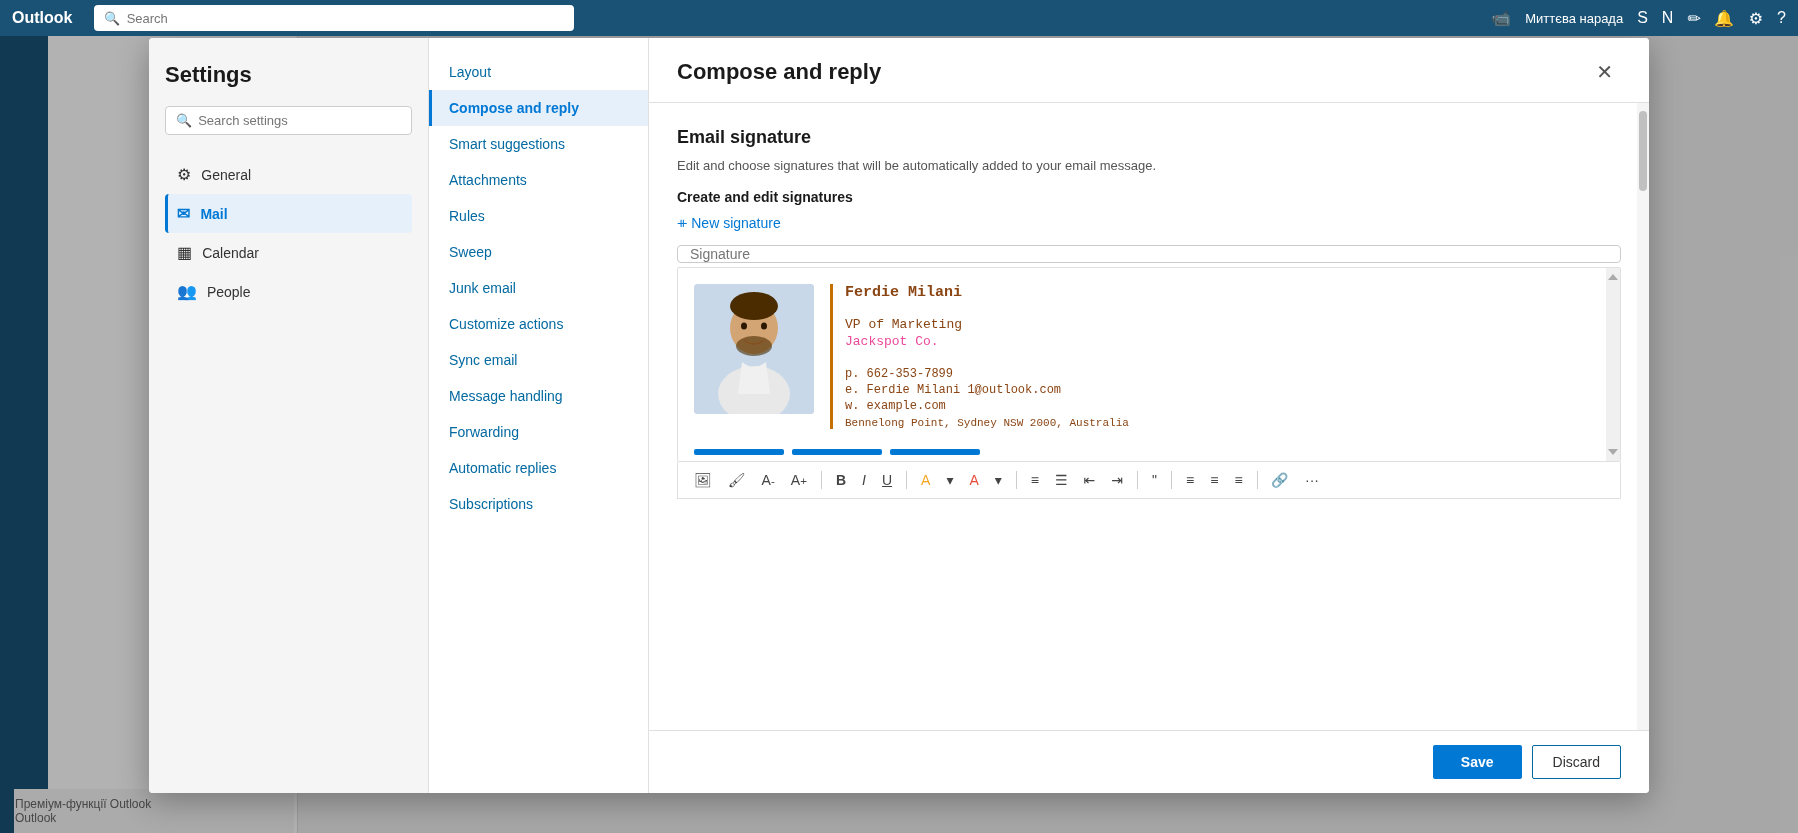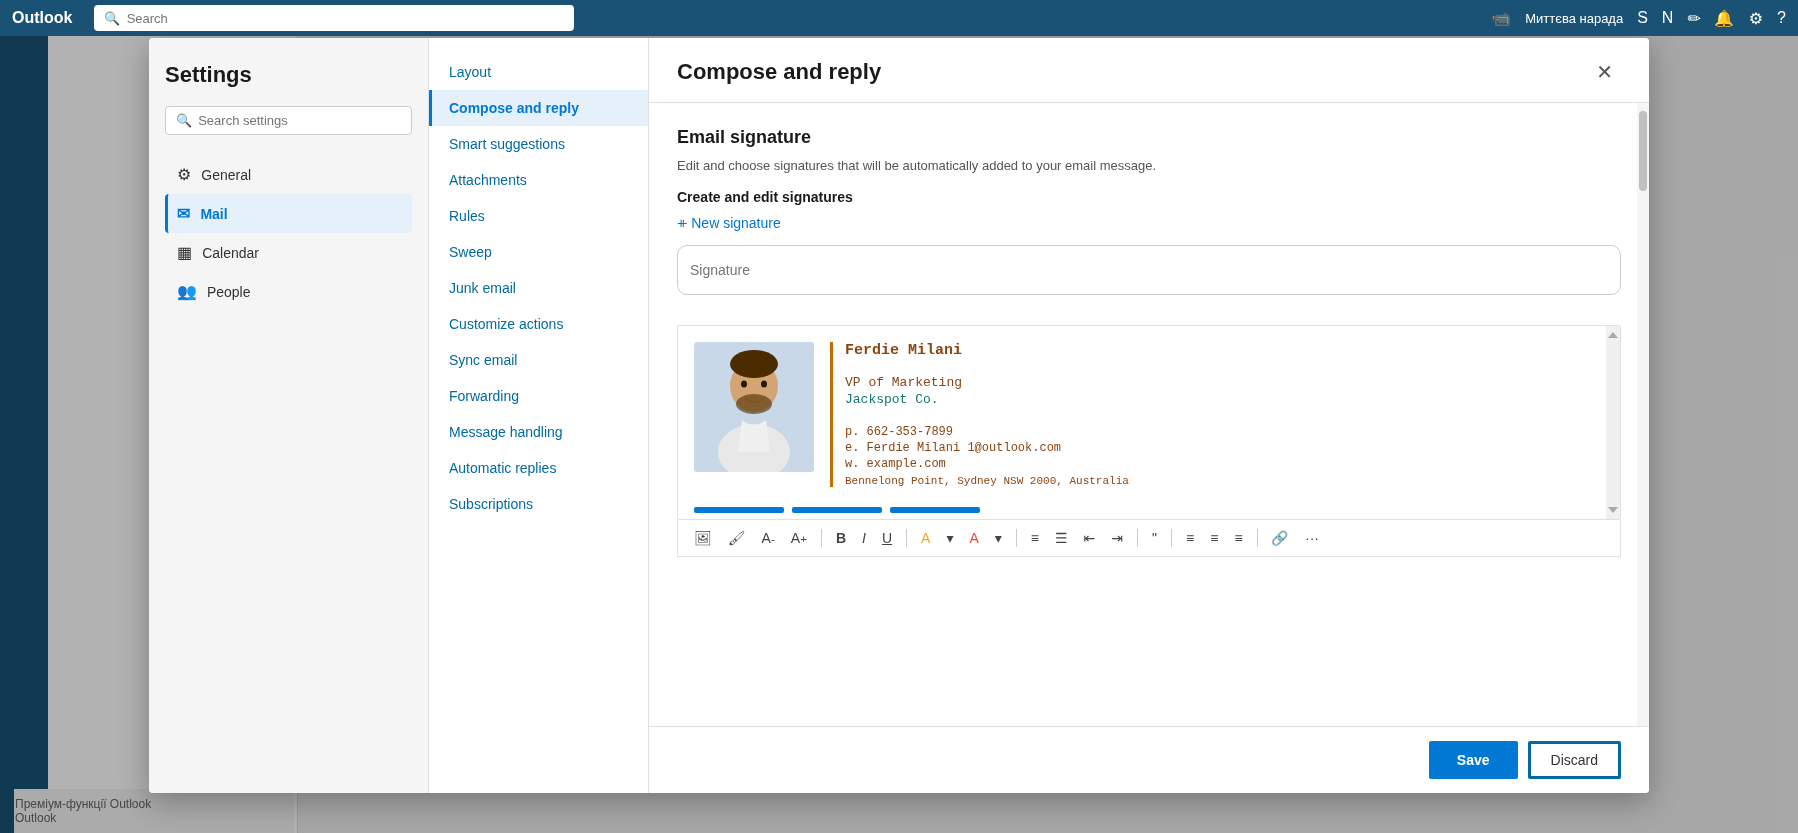--- a/index.html
+++ b/index.html
@@ -217,25 +217,25 @@
       cursor: pointer;
       margin-bottom: 14px;
       border: none;
       background: none;
       font-weight: 400;
     }
 
     .signature-name-input {
       width: 100%;
       border: 1px solid #ccc;
-      border-radius: 10px;
-      padding: 16px 12px;
+      border-radius: 4px;
+      padding: 0 12px;
       font-size: 14px;
       color: #333;
-      margin-bottom: 30px;
+      margin-bottom: 4px;
       outline: none;
     }
     .sig-photo {
       width: 120px;
       height: 130px;
       background: linear-gradient(135deg, #c8d8e8 0%, #a0b8cc 100%);
       border-radius: 4px;
       flex-shrink: 0;
       display: flex;
       align-items: center;
@@ -249,21 +249,21 @@
       border-left: 3px solid #c47000;
       padding-left: 12px;
     }
     .sig-name {
       font-size: 15px;
       font-weight: bold;
       color: #8B4513;
       margin-bottom: 16px;
     }
     .sig-role { color: #8B4513; margin-bottom: 2px; font-size: 13px; }
-    .sig-company { color: #0f766e; margin-bottom: 10px; font-size: 13px; }
+    .sig-company { color: #ec4899; margin-bottom: 10px; font-size: 13px; }
     .sig-detail { color: #8B4513; font-size: 12px; margin-bottom: 2px; }
     .sig-address { color: #8B4513; font-size: 11px; margin-top: 4px; }
 
     
     .sig-card-wrapper {
       position: relative;
       border: 1px solid #e0e0e0;
       border-radius: 2px;
       overflow: hidden;
     }
@@ -315,21 +315,21 @@
       border: none;
       padding: 8px 28px;
       font-size: 14px;
       border-radius: 2px;
       cursor: pointer;
       font-weight: 600;
     }
     .btn-discard {
       background: white;
       color: #333;
-      border: 3px solid #0369a1;
+      border: 1px solid #0369a1;
       padding: 8px 20px;
       font-size: 14px;
       border-radius: 2px;
       cursor: pointer;
     }
 
     
     .blue-bar-row {
       display: flex;
       gap: 8px;
@@ -485,24 +485,24 @@
       <div class="menu-item">
         <span>Junk email</span>
       </div>
       <div class="menu-item">
         <span>Customize actions</span>
       </div>
       <div class="menu-item">
         <span>Sync email</span>
       </div>
       <div class="menu-item">
+        <span>Message handling</span>
+      </div>
+      <div class="menu-item">
         <span>Forwarding</span>
-      </div>
-      <div class="menu-item">
-        <span>Message handling</span>
       </div>
       <div class="menu-item">
         <span>Automatic replies</span>
       </div>
       <div class="menu-item">
         <span>Subscriptions</span>
       </div>
     </div>
 
     <div class="settings-content">

